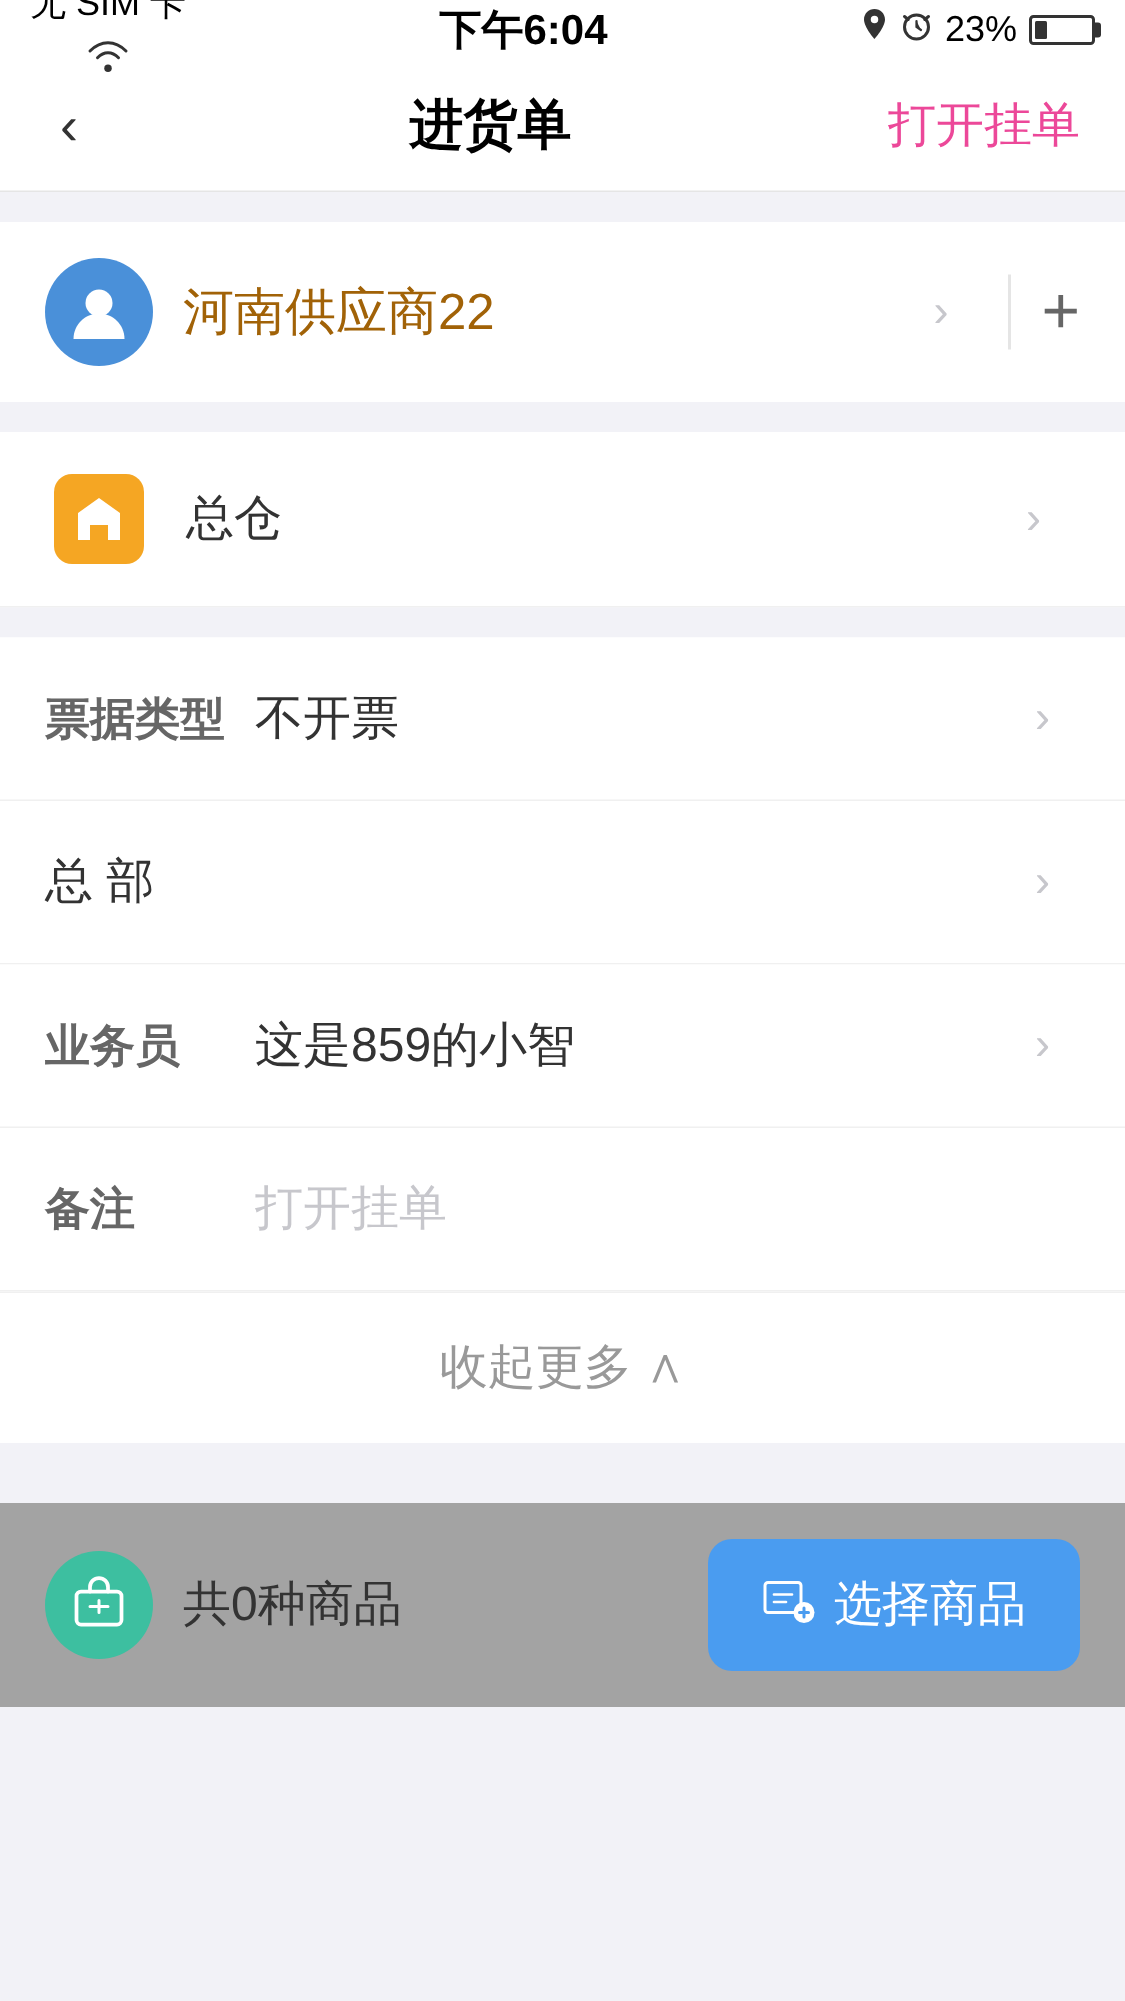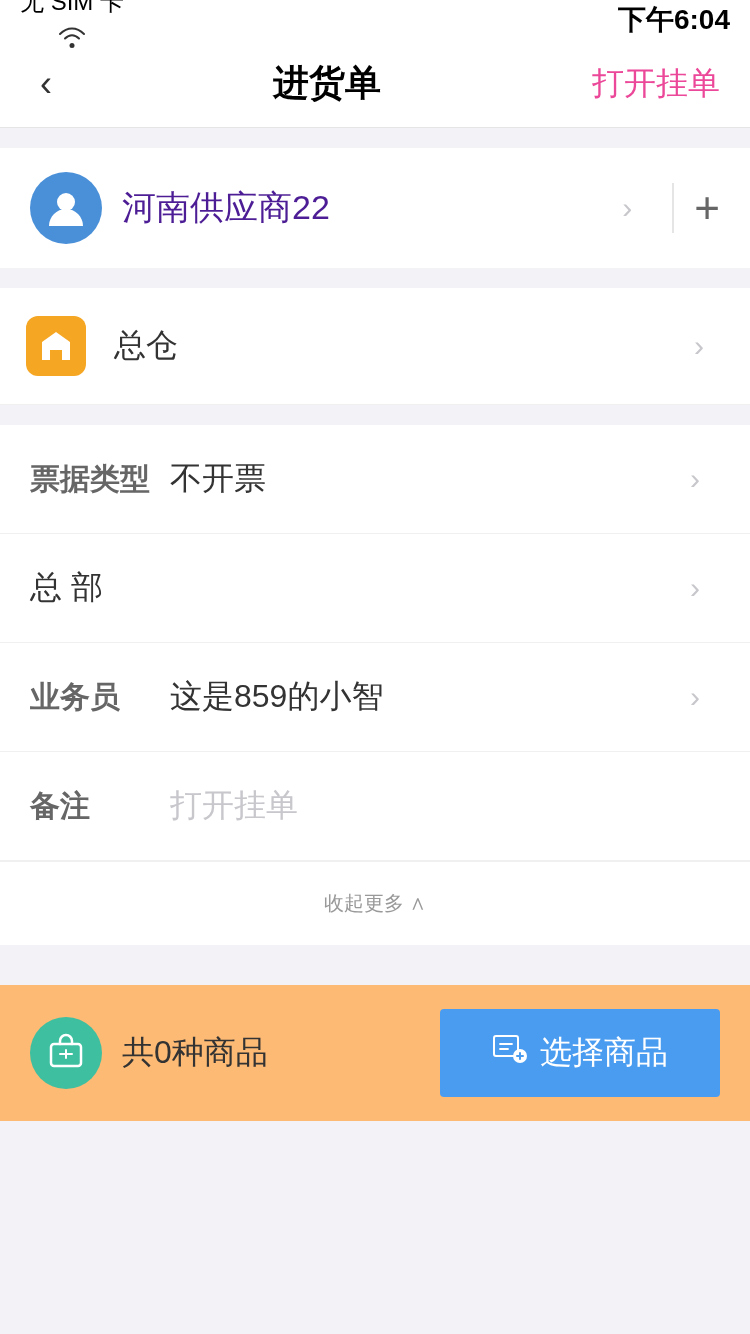--- a/index.html
+++ b/index.html
@@ -92,21 +92,21 @@
       border-radius: 50%;
       background: #4a90d9;
       display: flex; align-items: center; justify-content: center;
       margin-right: 20px;
       flex-shrink: 0;
     }
     .supplier-avatar svg { width: 44px; height: 44px; }
     .supplier-name {
       flex: 1;
       font-size: 34px;
-      color: #4c1d95;
+      color: #a16207;
     }
     .chevron {
       color: #c7c7cc;
       font-size: 30px;
       margin-right: 20px;
     }
     .add-btn {
       font-size: 44px;
       color: #666;
       line-height: 1;
@@ -162,43 +162,43 @@
       color: #333;
     }
     .row-value.placeholder {
       color: #c7c7cc;
     }
 
     
     .warehouse-row {
       display: flex;
       align-items: center;
-      padding: 28px 26px;
+      padding: 28px 36px;
       background: #fff;
       border-bottom: 1px solid #f0f0f0;
       cursor: pointer;
     }
 
     
     .collapse-row {
       background: #fff;
       display: flex;
       align-items: center;
       justify-content: center;
       padding: 28px 0;
       border-top: 1px solid #f0f0f0;
     }
     .collapse-text {
-      font-size: 20px;
+      font-size: 32px;
       color: #999;
     }
 
     
     .bottom-section {
-      background: #fdba74;
+      background: #a3a3a3;
       margin-top: 20px;
       display: flex;
       align-items: center;
       padding: 24px 30px;
       gap: 20px;
     }
     .product-icon {
       width: 72px; height: 72px;
       border-radius: 50%;
       background: #3dbfa0;
@@ -208,45 +208,63 @@
     .product-icon svg { width: 42px; height: 42px; }
     .product-count {
       flex: 1;
       font-size: 32px;
       color: #333;
     }
     .select-btn {
       background: #4a9cf0;
       color: #fff;
       border: none;
-      border-radius: 4px;
-      padding: 22px 52px;
-      font-size: 32px;
-      display: flex;
-      align-items: flex-start;
+      border-radius: 16px;
+      padding: 22px 36px;
+      font-size: 32px;
+      display: flex;
+      align-items: flex-end;
       gap: 12px;
       cursor: pointer;
     }
     .select-btn-icon { font-size: 36px; }
   </style>
 </head>
 <body>
 
 <div class="status-bar">
   <div class="status-left">
     <span>无 SIM 卡</span>
     <span>
       <svg width="28" height="22" viewBox="0 0 28 22" fill="none">
         <path d="M14 17a2.5 2.5 0 1 1 0 5 2.5 2.5 0 0 1 0-5z" fill="#333"></path>
         <path d="M7 12.5C9 10.5 11.4 9.2 14 9.2s5 1.3 7 3.3" stroke="#333" stroke-width="2" fill="none" stroke-linecap="round"></path>
         <path d="M2 8C5.5 4.5 9.5 2.5 14 2.5s8.5 2 12 5.5" stroke="#333" stroke-width="2" fill="none" stroke-linecap="round"></path>
       </svg>
     </span>
   </div>
   <div class="status-center">下午6:04</div>
+  <div class="status-right">
+    <span>
+      <svg width="18" height="22" viewBox="0 0 18 22" fill="#333">
+        <path d="M9 0C5.1 0 2 3.1 2 7c0 5.2 7 13 7 13s7-7.8 7-13c0-3.9-3.1-7-7-7zm0 9.5a2.5 2.5 0 1 1 0-5 2.5 2.5 0 0 1 0 5z"></path>
+      </svg>
+    </span>
+    <span>
+      <svg width="22" height="22" viewBox="0 0 22 22" fill="#333">
+        <circle cx="11" cy="12" r="8" stroke="#333" stroke-width="2" fill="none"></circle>
+        <path d="M11 8v4l3 2" stroke="#333" stroke-width="1.5" stroke-linecap="round"></path>
+        <path d="M3 5l2.5 2M19 5l-2.5 2" stroke="#333" stroke-width="2" stroke-linecap="round"></path>
+      </svg>
+    </span>
+    <span>23%</span>
+    <span class="battery-icon">
+      <span class="battery-fill"></span>
+    </span>
+  </div>
 </div>
 
 <div class="nav-bar">
   <span class="nav-back">‹</span>
   <span class="nav-title">进货单</span>
   <span class="nav-action">打开挂单</span>
 </div>
 
 <div class="section-gap"></div>
 

